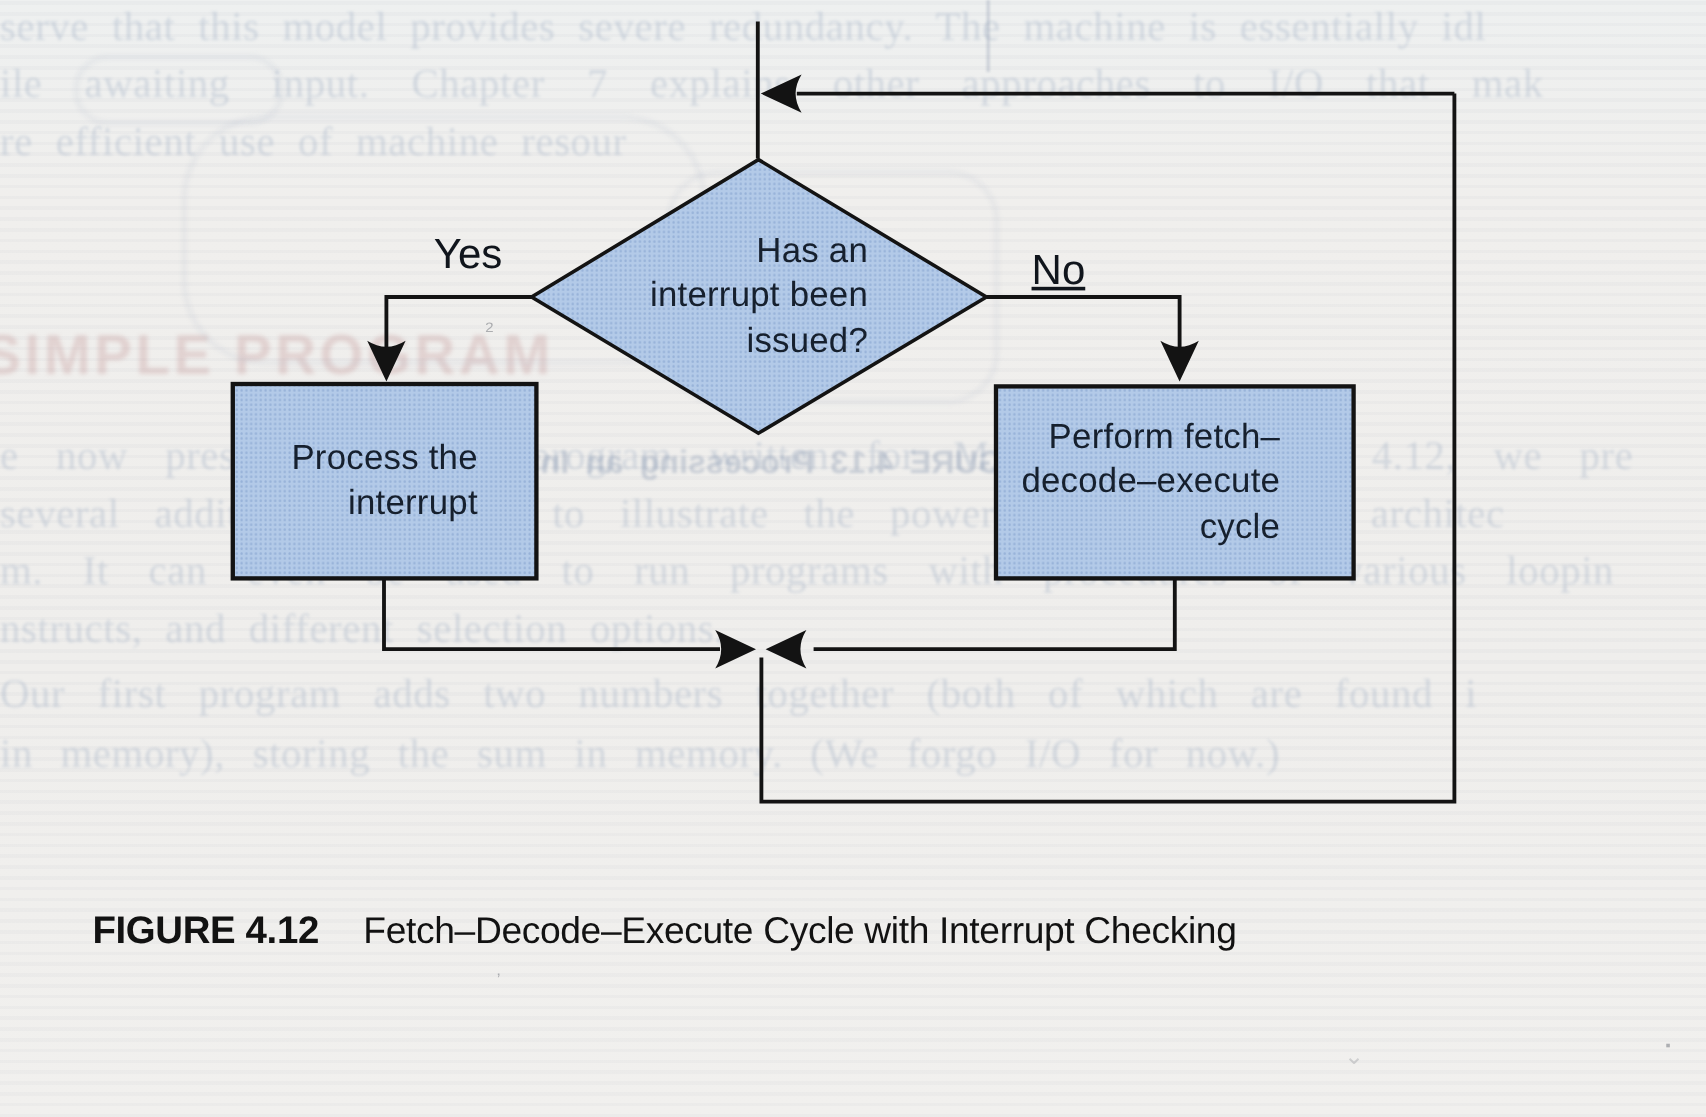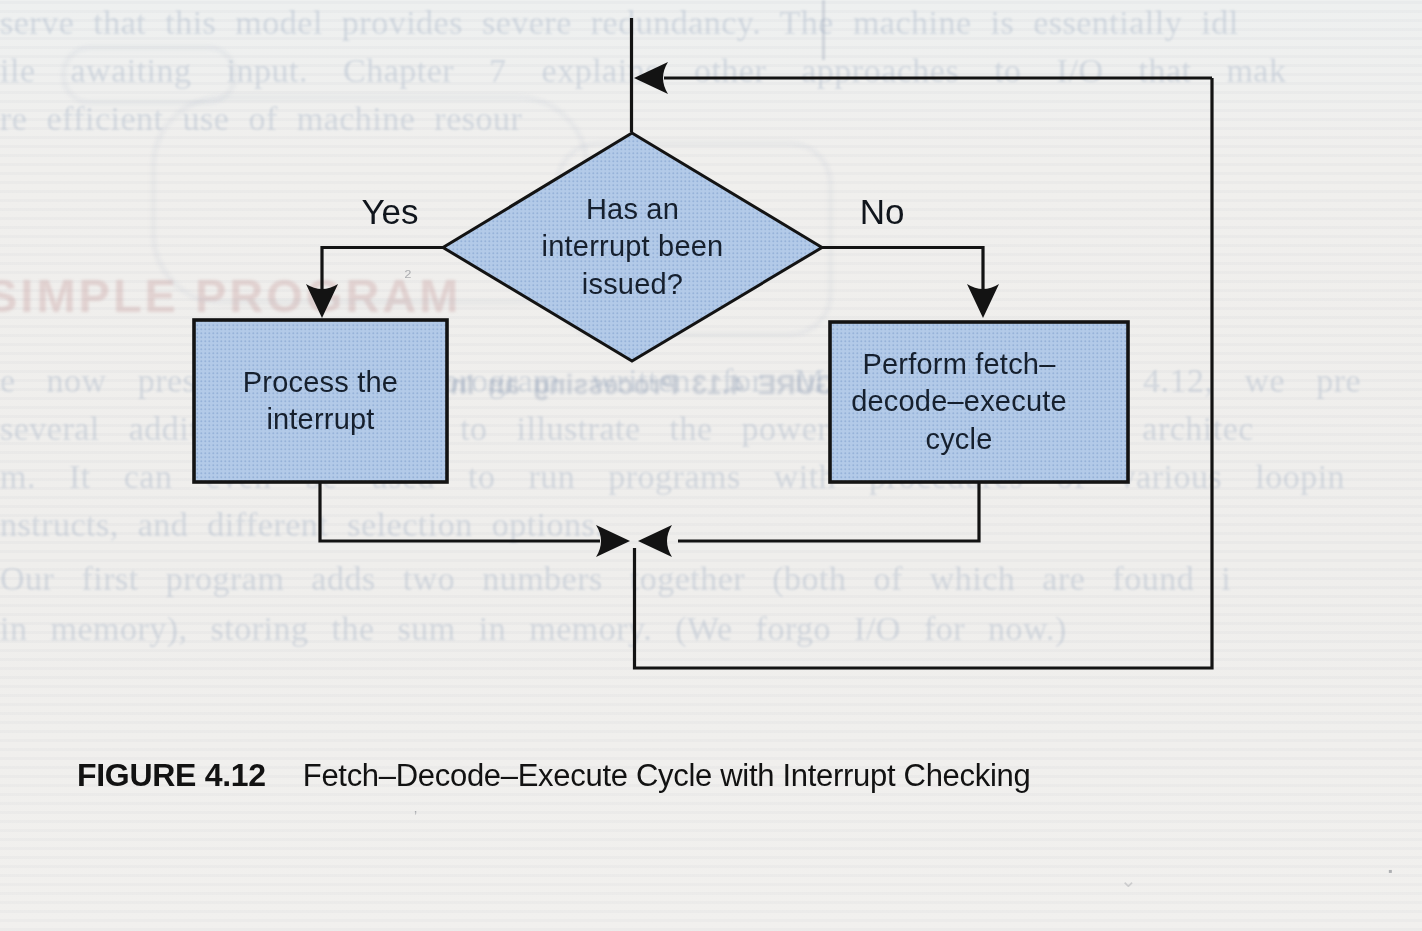--- a/index.html
+++ b/index.html
@@ -33,21 +33,21 @@
     font-size:27px;color:#8494ae;opacity:.38;filter:blur(1.4px);
     white-space:nowrap;word-spacing:6px;
   }
   .ghost-shape{position:absolute;border:3px solid rgba(172,182,202,0.20);filter:blur(2px);}
   .ghost-vline{position:absolute;width:3px;background:rgba(150,160,180,0.35);filter:blur(1px);}
   .speck{position:absolute;color:rgba(90,95,105,0.45);font-size:20px;filter:blur(.4px);}
   
   .chart-svg{position:absolute;left:0;top:0;}
   .node-label{
     position:absolute;display:flex;align-items:center;justify-content:center;
-    text-align:center;white-space:pre-line;
+    text-align:right;white-space:pre-line;
     color:#16202e;font-size:29px;line-height:1.28;letter-spacing:.2px;
   }
   .branch-label{
     position:absolute;width:110px;text-align:center;
     color:#10151c;font-size:35px;
   }
   
   .caption{
     position:absolute;left:77px;top:714px;display:flex;align-items:baseline;
     color:#121212;letter-spacing:-0.3px;justify-content:center;
@@ -117,20 +117,20 @@
 
   <div class="node-label" style="left:443px;top:140px;width:379px;height:214px;">Has an
 interrupt been
 issued?</div>
   <div class="node-label" style="left:197px;top:323px;width:247px;height:156px;">Process the
 interrupt</div>
   <div class="node-label" style="left:833px;top:325px;width:252px;height:154px;">Perform fetch–
 decode–execute
 cycle</div>
   <div class="branch-label" style="left:335px;top:192px;">Yes</div>
-  <div class="branch-label" style="left:827px;top:192px;">No</div>
+  <div class="branch-label" style="left:827px;top:206px;text-decoration:underline;">No</div>
 
   <div class="caption">
     <span class="cap-label">FIGURE 4.12</span>
     <span class="cap-text">Fetch–Decode–Execute Cycle with Interrupt Checking</span>
   </div>
 
 </div>
 
 </body></html>

